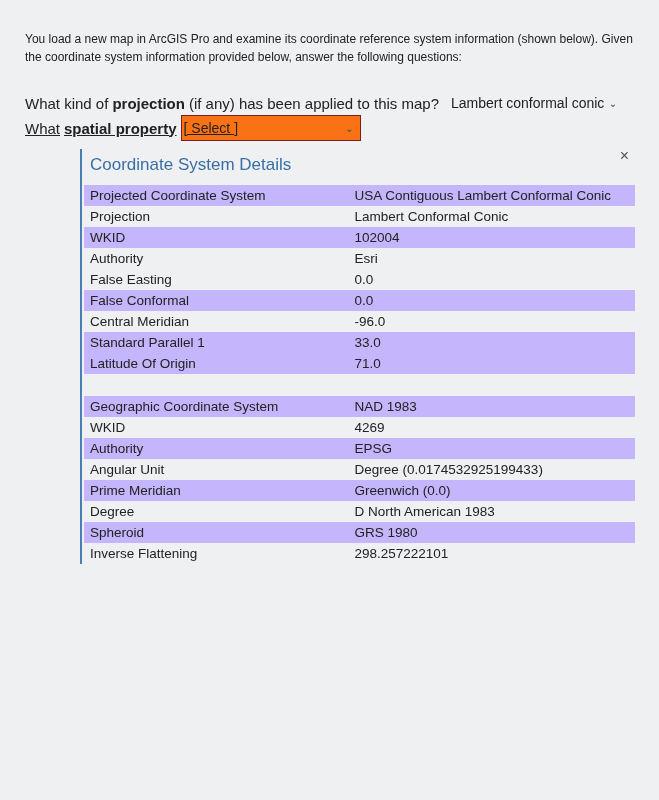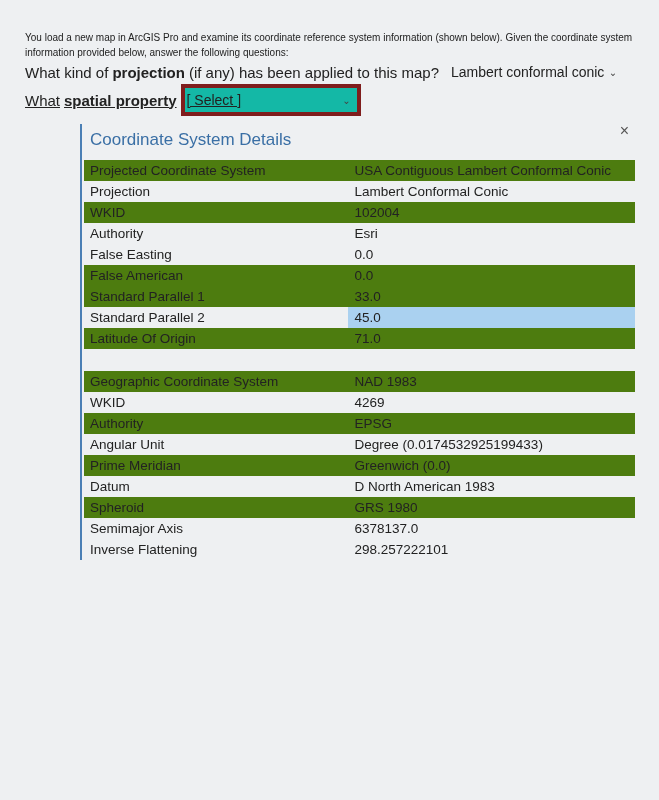--- a/index.html
+++ b/index.html
@@ -6,34 +6,35 @@
     body {
       font-family: "Segoe UI", Tahoma, sans-serif;
       background: #eef0f2;
       width: 659px;
       height: 800px;
       padding: 30px 20px 20px 25px;
       color: #222;
       overflow: hidden;
     }
     .intro {
-      font-size: 10px;
+      font-size: 12px;
       line-height: 1.5;
+      margin-bottom: 25px;
     }
     .question-row {
       font-size: 15px;
       display: flex;
       align-items: center;
       flex-wrap: wrap;
       gap: 4px;
     }
     .question-row b { font-weight: 700; }
     .select-box {
-      border: 4px solid #7f1d1d;
-      background: #14b8a6;
+      border: 1px solid #7f1d1d;
+      background: #f97316;
       padding: 4px 26px 4px 2px;
       font-size: 14px;
       min-width: 180px;
       position: relative;
       display: inline-flex;
       align-items: center;
       cursor: pointer;
     }
     .select-box.plain {
       border: none;
@@ -76,21 +77,21 @@
       font-size: 13.5px;
     }
     td {
       padding: 2px 6px;
       border: none;
       vertical-align: middle;
       height: 21px;
     }
     td.key { width: 48%; }
     td.val { width: 52%; }
-    tr.shade { background: #4d7c0f; margin-left: 32px; }
+    tr.shade { background: #c4b5fd; margin-left: 32px; }
     tr.hl td.val { background: #aad1f0; }
     tr.spacer td { height: 22px; }
   </style>
 </head>
 <body>
 
 <p class="intro">You load a new map in ArcGIS Pro and examine its coordinate reference system information (shown below). Given the coordinate system information provided below, answer the following questions:</p>
 
 <div class="question-row">
   <span>What kind of </span>
@@ -130,30 +131,30 @@
         </tr>
         <tr>
           <td class="key">Authority</td>
           <td class="val">Esri</td>
         </tr>
         <tr>
           <td class="key">False Easting</td>
           <td class="val">0.0</td>
         </tr>
         <tr class="shade">
-          <td class="key">False American</td>
+          <td class="key">False Conformal</td>
           <td class="val">0.0</td>
+        </tr>
+        <tr>
+          <td class="key">Central Meridian</td>
+          <td class="val">-96.0</td>
         </tr>
         <tr class="shade">
           <td class="key">Standard Parallel 1</td>
           <td class="val">33.0</td>
-        </tr>
-        <tr class="hl">
-          <td class="key">Standard Parallel 2</td>
-          <td class="val">45.0</td>
         </tr>
         <tr class="shade">
           <td class="key">Latitude Of Origin</td>
           <td class="val">71.0</td>
         </tr>
       </tbody>
     <tbody>
         <tr class="spacer">
           <td></td>
           <td></td>
@@ -174,30 +175,26 @@
         </tr>
         <tr>
           <td class="key">Angular Unit</td>
           <td class="val">Degree (0.0174532925199433)</td>
         </tr>
         <tr class="shade">
           <td class="key">Prime Meridian</td>
           <td class="val">Greenwich (0.0)</td>
         </tr>
         <tr>
-          <td class="key">Datum</td>
+          <td class="key">Degree</td>
           <td class="val">D North American 1983</td>
         </tr>
         <tr class="shade">
           <td class="key">Spheroid</td>
           <td class="val">GRS 1980</td>
-        </tr>
-        <tr>
-          <td class="key">Semimajor Axis</td>
-          <td class="val">6378137.0</td>
         </tr>
         <tr>
           <td class="key">Inverse Flattening</td>
           <td class="val">298.257222101</td>
         </tr>
       </tbody>
   </table>
 </div>
 
 </body></html>

